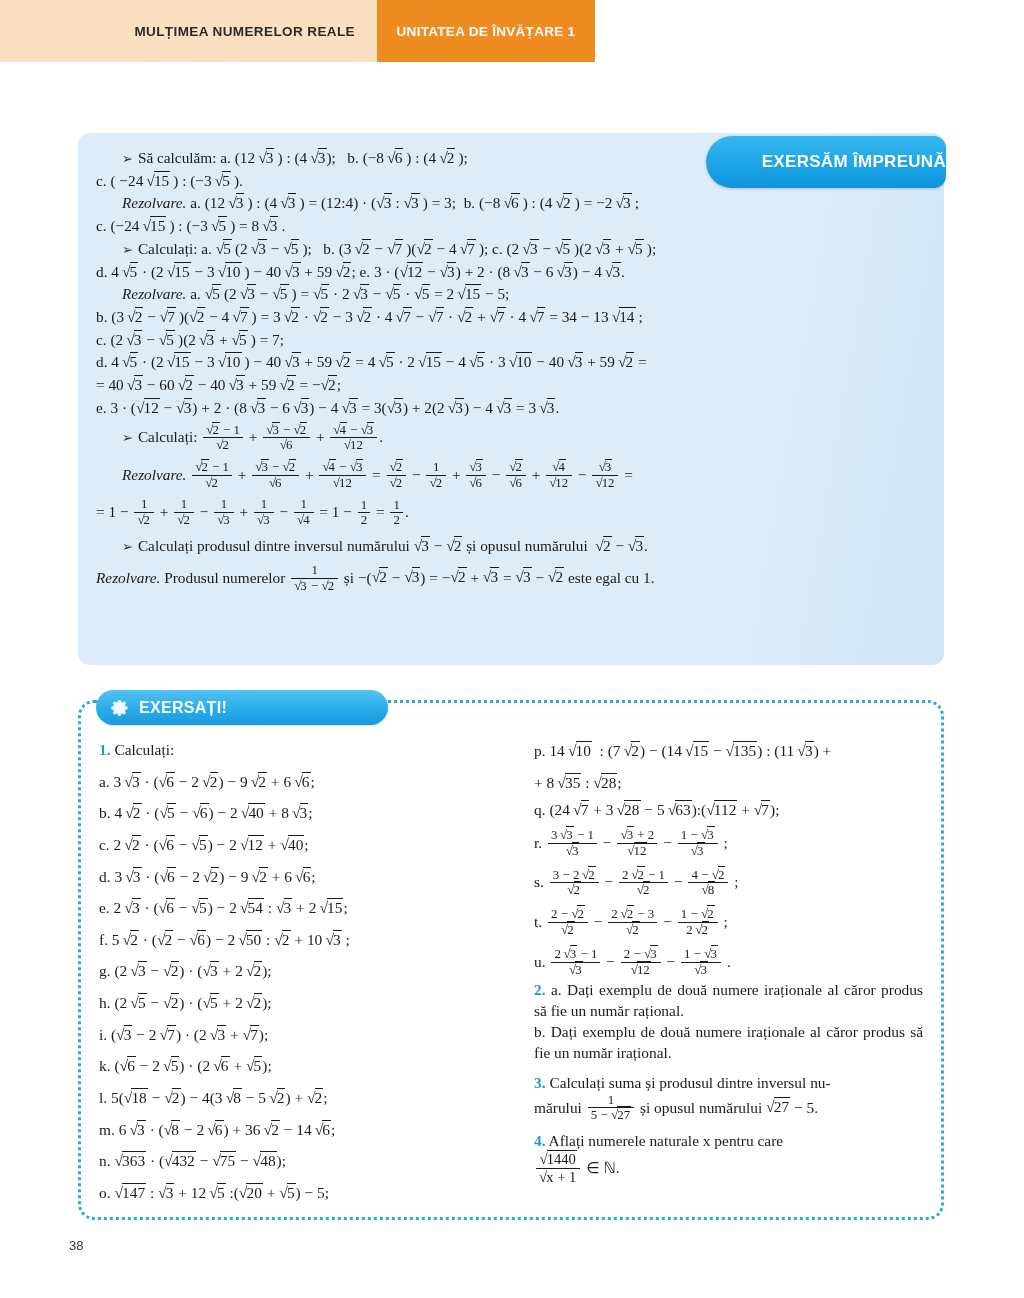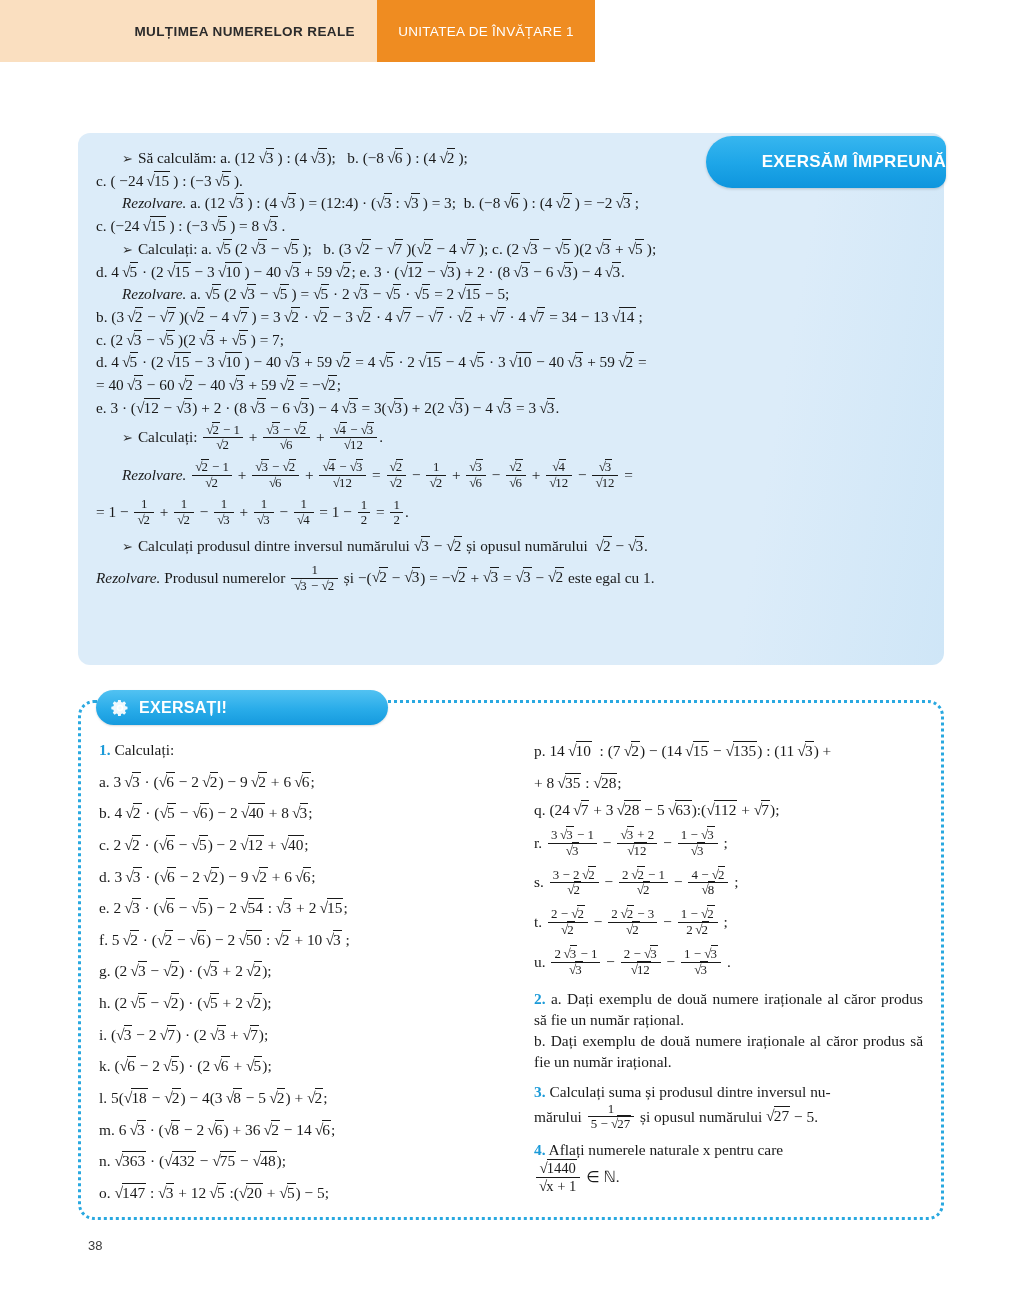--- a/index.html
+++ b/index.html
@@ -11,21 +11,21 @@
 
   
   #runhead{position:absolute;left:0;top:0;width:595px;height:62px;display:flex;}
   #runhead-left{flex:1;background:#fadfc0;display:flex;align-items:center;justify-content:flex-end;
     padding-right:22px;box-sizing:border-box;}
   #runhead-left span{
     font-family:"Liberation Sans", sans-serif;font-weight:bold;font-size:13.5px;
     letter-spacing:.4px;color:#2b2b2b;}
   #runhead-right{width:218px;background:#ef8c21;display:flex;align-items:center;justify-content:center;}
   #runhead-right span{
-    font-family:"Liberation Sans", sans-serif;font-weight:normal;font-size:13.5px;
+    font-family:"Liberation Sans", sans-serif;font-weight:bold;font-size:13.5px;
     letter-spacing:.3px;color:#ffffff;}
 
   
   #worked{
     position:absolute;left:78px;top:133px;width:866px;height:532px;
     background:linear-gradient(100deg,#dcecf9 0%,#dcecf9 78%,#cfe6f7 100%);
     border-radius:12px;box-sizing:border-box;
     padding:14px 20px 10px 18px;
   }
   #worked .ln{font-size:15.3px;line-height:1.455;white-space:nowrap;}
@@ -71,21 +71,21 @@
 
   
   .rad{display:inline-block;white-space:nowrap;}
   .rad > .sq{font-size:1.02em;}
   .rad > .rd{border-top:1px solid #1a1a1a;padding:0 1px 0 0;margin-left:-1px;}
   .frac{display:inline-block;vertical-align:middle;text-align:center;
         font-size:.84em;line-height:1.12;margin:0 2px;position:relative;top:-.06em;}
   .frac > .num{display:block;padding:0 3px;border-bottom:1px solid #1a1a1a;}
   .frac > .den{display:block;padding:0 3px;}
 
-  #pageno{position:absolute;left:88px;top:1238px;
+  #pageno{position:absolute;left:69px;top:1238px;
     font-family:"Liberation Sans", sans-serif;font-size:13px;color:#3a3a3a;}
 </style>
 </head>
 <body>
 
 <div id="runhead">
   <div id="runhead-left">
     <span>MULȚIMEA NUMERELOR REALE</span>
   </div>
   <div id="runhead-right">
@@ -199,21 +199,21 @@
       <div class="ex" style="margin-top:4px">q. (24 <span class="rad"><span class="sq">√</span><span class="rd">7</span></span> + 3 <span class="rad"><span class="sq">√</span><span class="rd">28</span></span> − 5 <span class="rad"><span class="sq">√</span><span class="rd">63</span></span>):(<span class="rad"><span class="sq">√</span><span class="rd">112</span></span> + <span class="rad"><span class="sq">√</span><span class="rd">7</span></span>);</div>
 
       <div class="ex" style="margin-top:7px">r. <span class="frac"><span class="num">3 <span class="rad"><span class="sq">√</span><span class="rd">3</span></span> − 1</span><span class="den"><span class="rad"><span class="sq">√</span><span class="rd">3</span></span></span></span> − <span class="frac"><span class="num"><span class="rad"><span class="sq">√</span><span class="rd">3</span></span> + 2</span><span class="den"><span class="rad"><span class="sq">√</span><span class="rd">12</span></span></span></span> − <span class="frac"><span class="num">1 − <span class="rad"><span class="sq">√</span><span class="rd">3</span></span></span><span class="den"><span class="rad"><span class="sq">√</span><span class="rd">3</span></span></span></span> ;</div>
 
       <div class="ex" style="margin-top:9px">s. <span class="frac"><span class="num">3 − 2 <span class="rad"><span class="sq">√</span><span class="rd">2</span></span></span><span class="den"><span class="rad"><span class="sq">√</span><span class="rd">2</span></span></span></span> − <span class="frac"><span class="num">2 <span class="rad"><span class="sq">√</span><span class="rd">2</span></span> − 1</span><span class="den"><span class="rad"><span class="sq">√</span><span class="rd">2</span></span></span></span> − <span class="frac"><span class="num">4 − <span class="rad"><span class="sq">√</span><span class="rd">2</span></span></span><span class="den"><span class="rad"><span class="sq">√</span><span class="rd">8</span></span></span></span> ;</div>
 
       <div class="ex" style="margin-top:9px">t. <span class="frac"><span class="num">2 − <span class="rad"><span class="sq">√</span><span class="rd">2</span></span></span><span class="den"><span class="rad"><span class="sq">√</span><span class="rd">2</span></span></span></span> − <span class="frac"><span class="num">2 <span class="rad"><span class="sq">√</span><span class="rd">2</span></span> − 3</span><span class="den"><span class="rad"><span class="sq">√</span><span class="rd">2</span></span></span></span> − <span class="frac"><span class="num">1 − <span class="rad"><span class="sq">√</span><span class="rd">2</span></span></span><span class="den">2 <span class="rad"><span class="sq">√</span><span class="rd">2</span></span></span></span> ;</div>
 
       <div class="ex" style="margin-top:9px">u. <span class="frac"><span class="num">2 <span class="rad"><span class="sq">√</span><span class="rd">3</span></span> − 1</span><span class="den"><span class="rad"><span class="sq">√</span><span class="rd">3</span></span></span></span> − <span class="frac"><span class="num">2 − <span class="rad"><span class="sq">√</span><span class="rd">3</span></span></span><span class="den"><span class="rad"><span class="sq">√</span><span class="rd">12</span></span></span></span> − <span class="frac"><span class="num">1 − <span class="rad"><span class="sq">√</span><span class="rd">3</span></span></span><span class="den"><span class="rad"><span class="sq">√</span><span class="rd">3</span></span></span></span> .</div>
 
-      <div class="exw just" style="margin-top:11px">
+      <div class="exw just" style="margin-top:2px">
         <span class="exnum">2.</span>
         <span>a. Dați exemplu de două numere iraționale al căror produs să fie un număr rațional.</span>
       </div>
       <div class="exw just">
         <span>b. Dați exemplu de două numere iraționale al căror produs să fie un număr irațional.</span>
       </div>
 
       <div class="exw" style="margin-top:9px">
         <span class="exnum">3.</span>
         <span>Calculați suma și produsul dintre inversul nu-</span><br>

